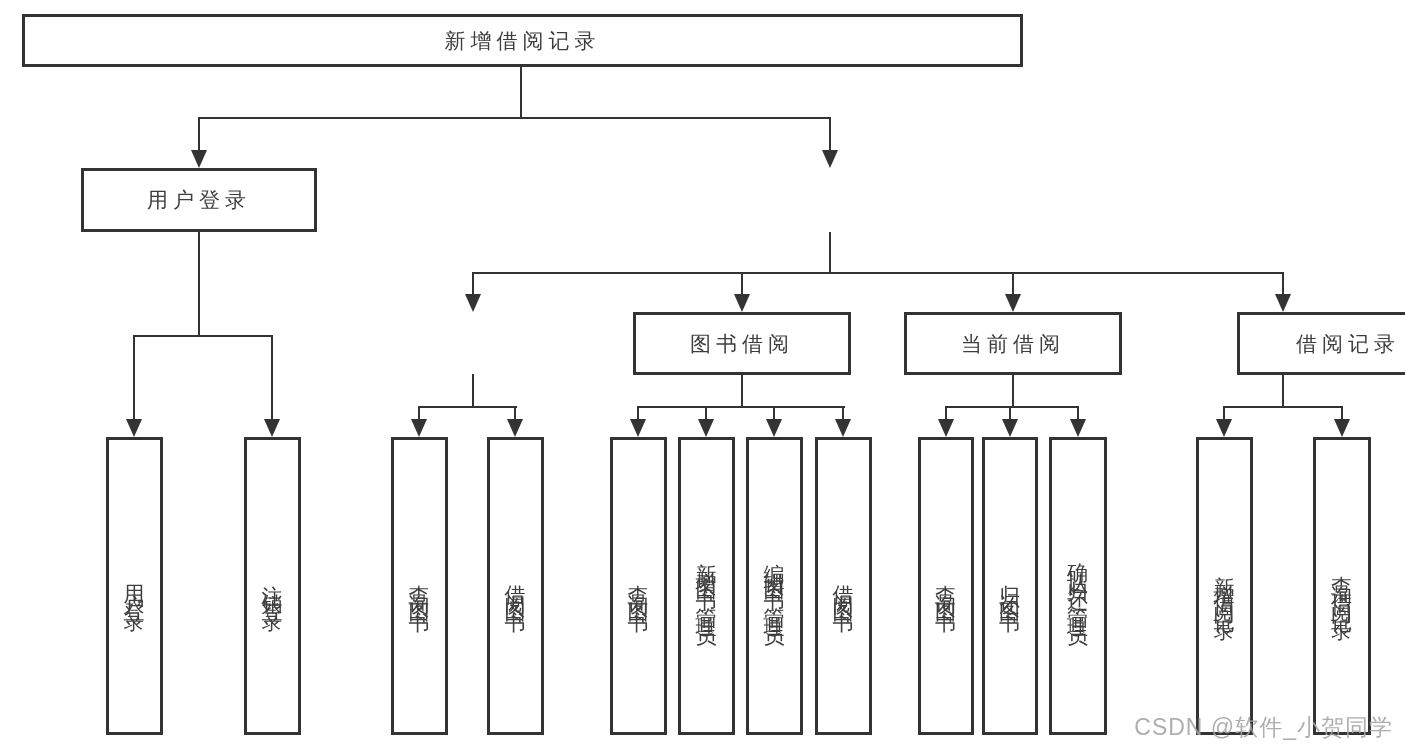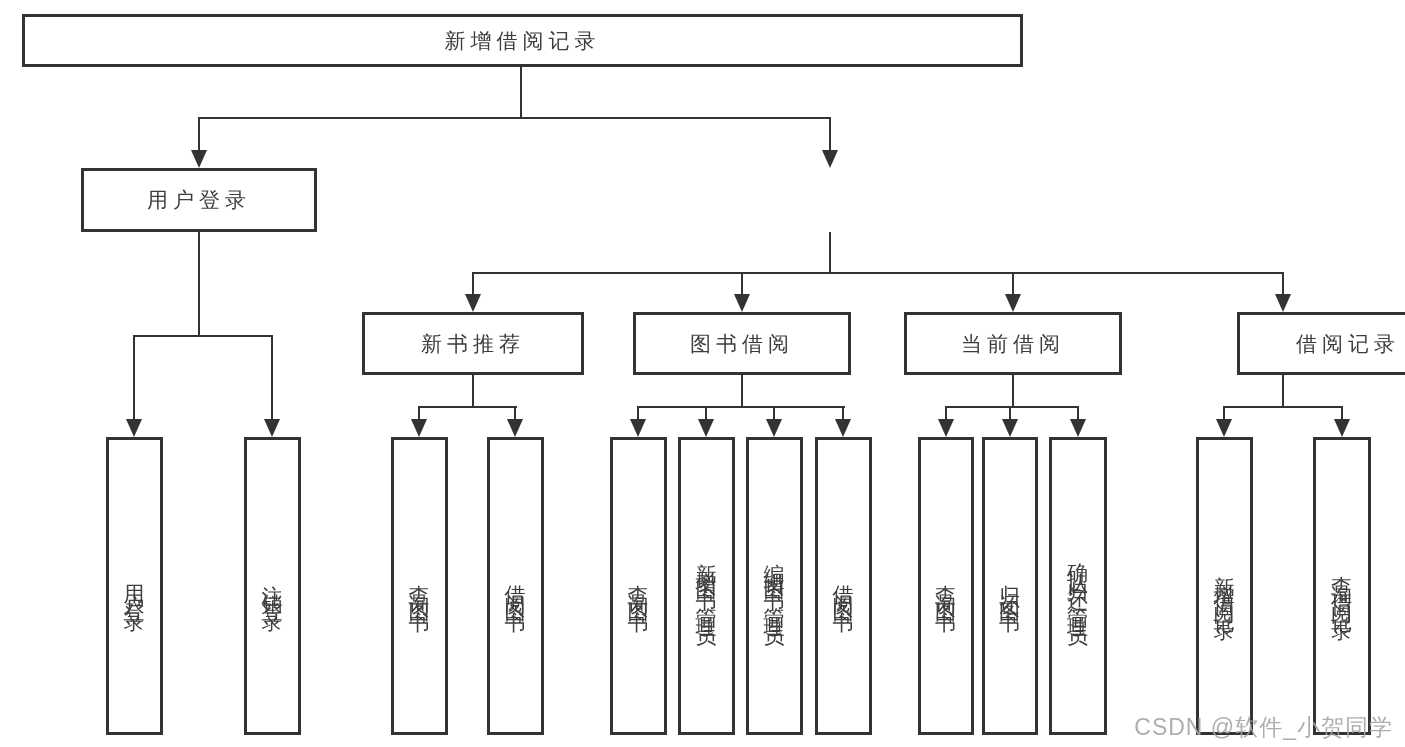--- a/index.html
+++ b/index.html
@@ -56,21 +56,20 @@
   <div class="hline" style="left:472px;top:272px;width:812px;"></div>
   <div class="vline" style="left:472px;top:272px;height:24px;"></div>
   <div class="arrow" style="left:465px;top:294px;"></div>
   <div class="vline" style="left:741px;top:272px;height:24px;"></div>
   <div class="arrow" style="left:734px;top:294px;"></div>
   <div class="vline" style="left:1012px;top:272px;height:24px;"></div>
   <div class="arrow" style="left:1005px;top:294px;"></div>
   <div class="vline" style="left:1282px;top:272px;height:24px;"></div>
   <div class="arrow" style="left:1275px;top:294px;"></div>
 
-  <div class="box" style="left:362px;top:312px;width:222px;height:63px;">新书推荐</div>
   <div class="box" style="left:633px;top:312px;width:218px;height:63px;">图书借阅</div>
   <div class="box" style="left:904px;top:312px;width:218px;height:63px;">当前借阅</div>
   <div class="box" style="left:1228px;top:312px;width:222px;height:63px;margin-left:9px;">借阅记录</div>
 
   <div class="vline" style="left:472px;top:374px;height:34px;"></div>
   <div class="vline" style="left:741px;top:374px;height:34px;"></div>
   <div class="vline" style="left:1012px;top:374px;height:34px;"></div>
   <div class="vline" style="left:1282px;top:374px;height:34px;"></div>
 
   <div class="hline" style="left:418px;top:406px;width:99px;"></div>

